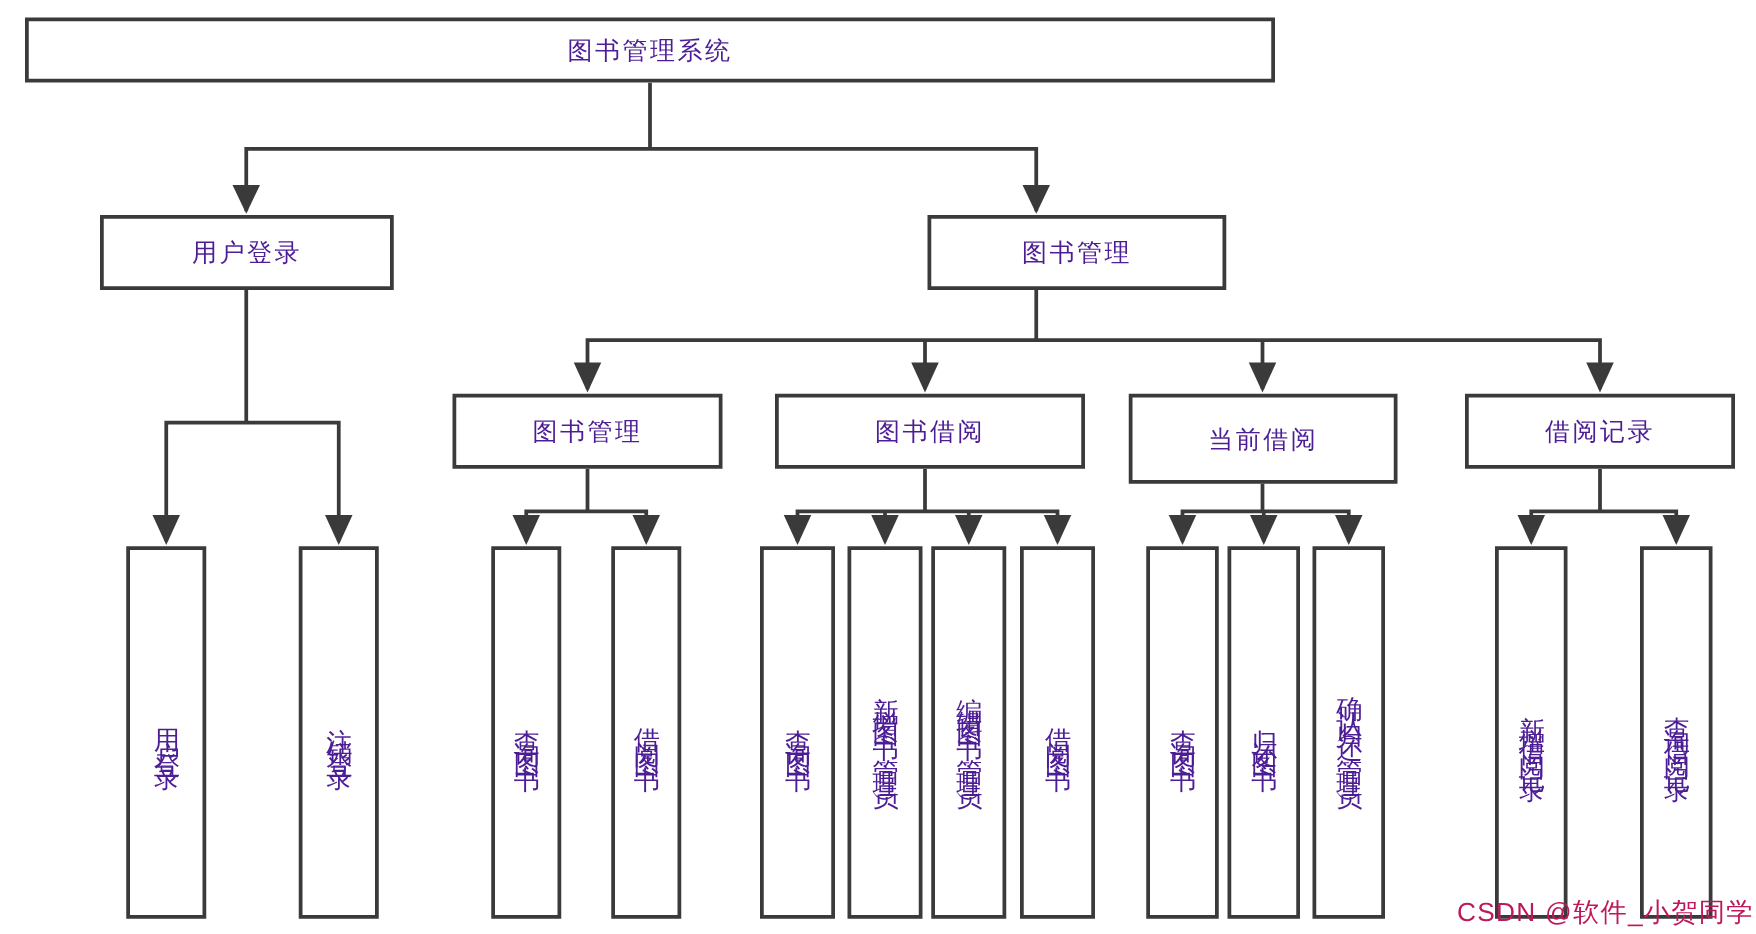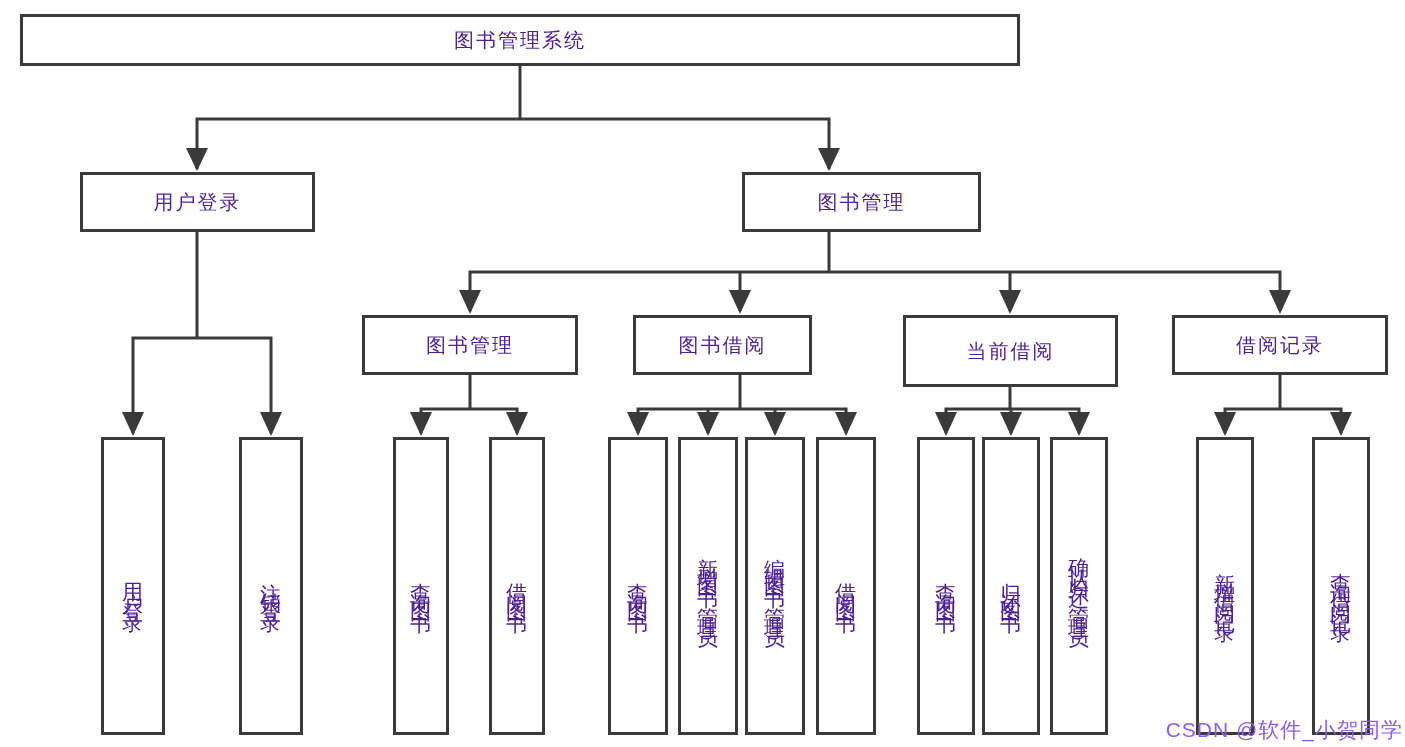--- a/index.html
+++ b/index.html
@@ -12,21 +12,21 @@
     position:absolute;z-index:2;box-sizing:border-box;background:#ffffff;
     border:3px solid #3a3a3a;display:flex;align-items:center;justify-content:center;
   }
   .node .lbl{font-size:20px;letter-spacing:2px;white-space:nowrap;color:#4c1d95;}
   .leaf .lbl{
     writing-mode:vertical-lr;text-orientation:mixed;
     font-size:21px;line-height:1;letter-spacing:10px;white-space:normal;
   }
   .watermark{
     position:absolute;z-index:3;right:2px;top:716px;font-size:21px;
-    color:#8b5cf6;letter-spacing:1px;white-space:nowrap;
+    color:#be185d;letter-spacing:1px;white-space:nowrap;
   }
 </style>
 </head>
 <body>
 
 <div class="canvas">
 
   <svg class="connectors" width="1405" height="747" viewBox="0 0 1405 747" stroke="#3a3a3a" stroke-width="3" fill="none">
 
     <path d="M520 66 V119"></path>
@@ -82,21 +82,21 @@
   <div class="node" style="left:80px;top:172px;width:235px;height:60px">
     <span class="lbl">用户登录</span>
   </div>
   <div class="node" style="left:742px;top:172px;width:239px;height:60px">
     <span class="lbl">图书管理</span>
   </div>
 
   <div class="node" style="left:362px;top:315px;width:216px;height:60px">
     <span class="lbl">图书管理</span>
   </div>
-  <div class="node" style="left:633px;top:315px;width:179px;height:60px">
+  <div class="node" style="left:620px;top:315px;width:248px;height:60px">
     <span class="lbl">图书借阅</span>
   </div>
   <div class="node" style="left:903px;top:315px;width:215px;height:72px">
     <span class="lbl">当前借阅</span>
   </div>
   <div class="node" style="left:1172px;top:315px;width:216px;height:60px">
     <span class="lbl">借阅记录</span>
   </div>
 
   <div class="node leaf" style="left:101px;top:437px;width:64px;height:298px">

